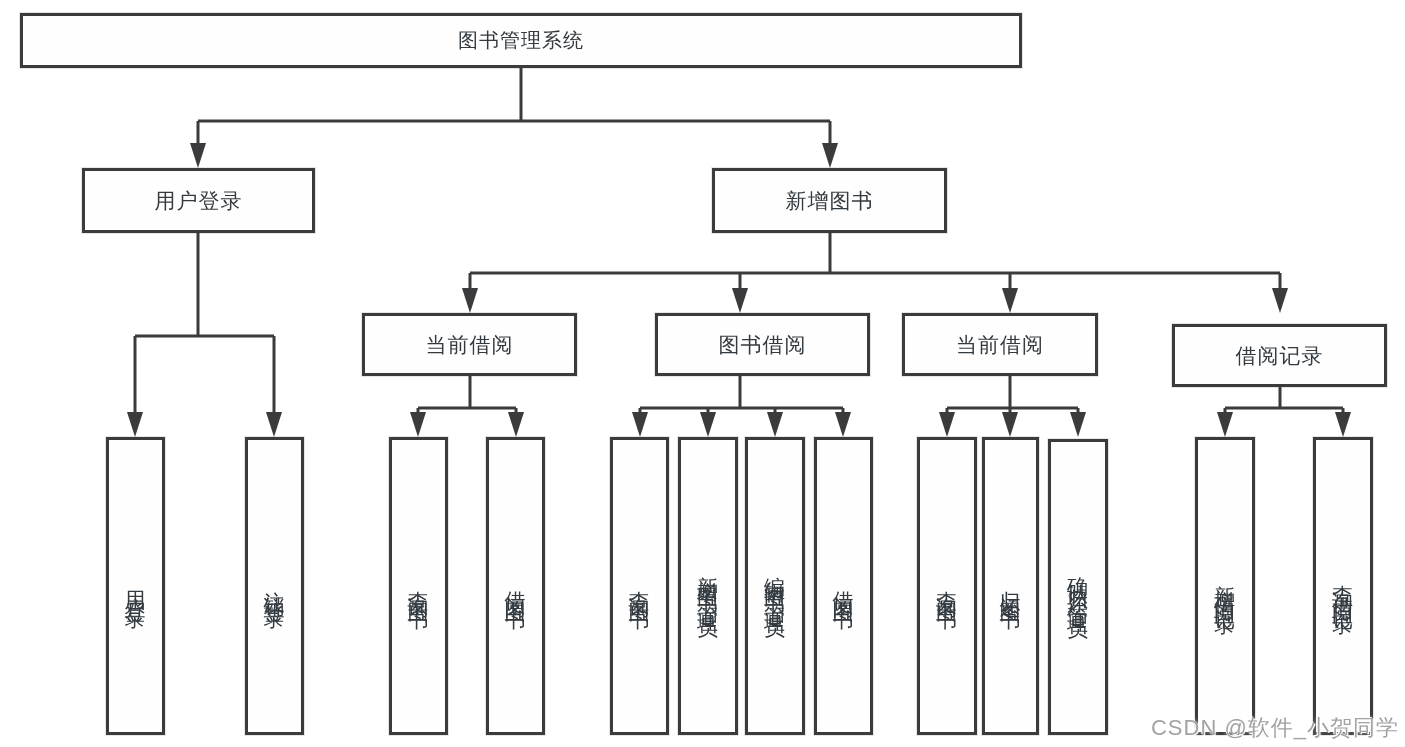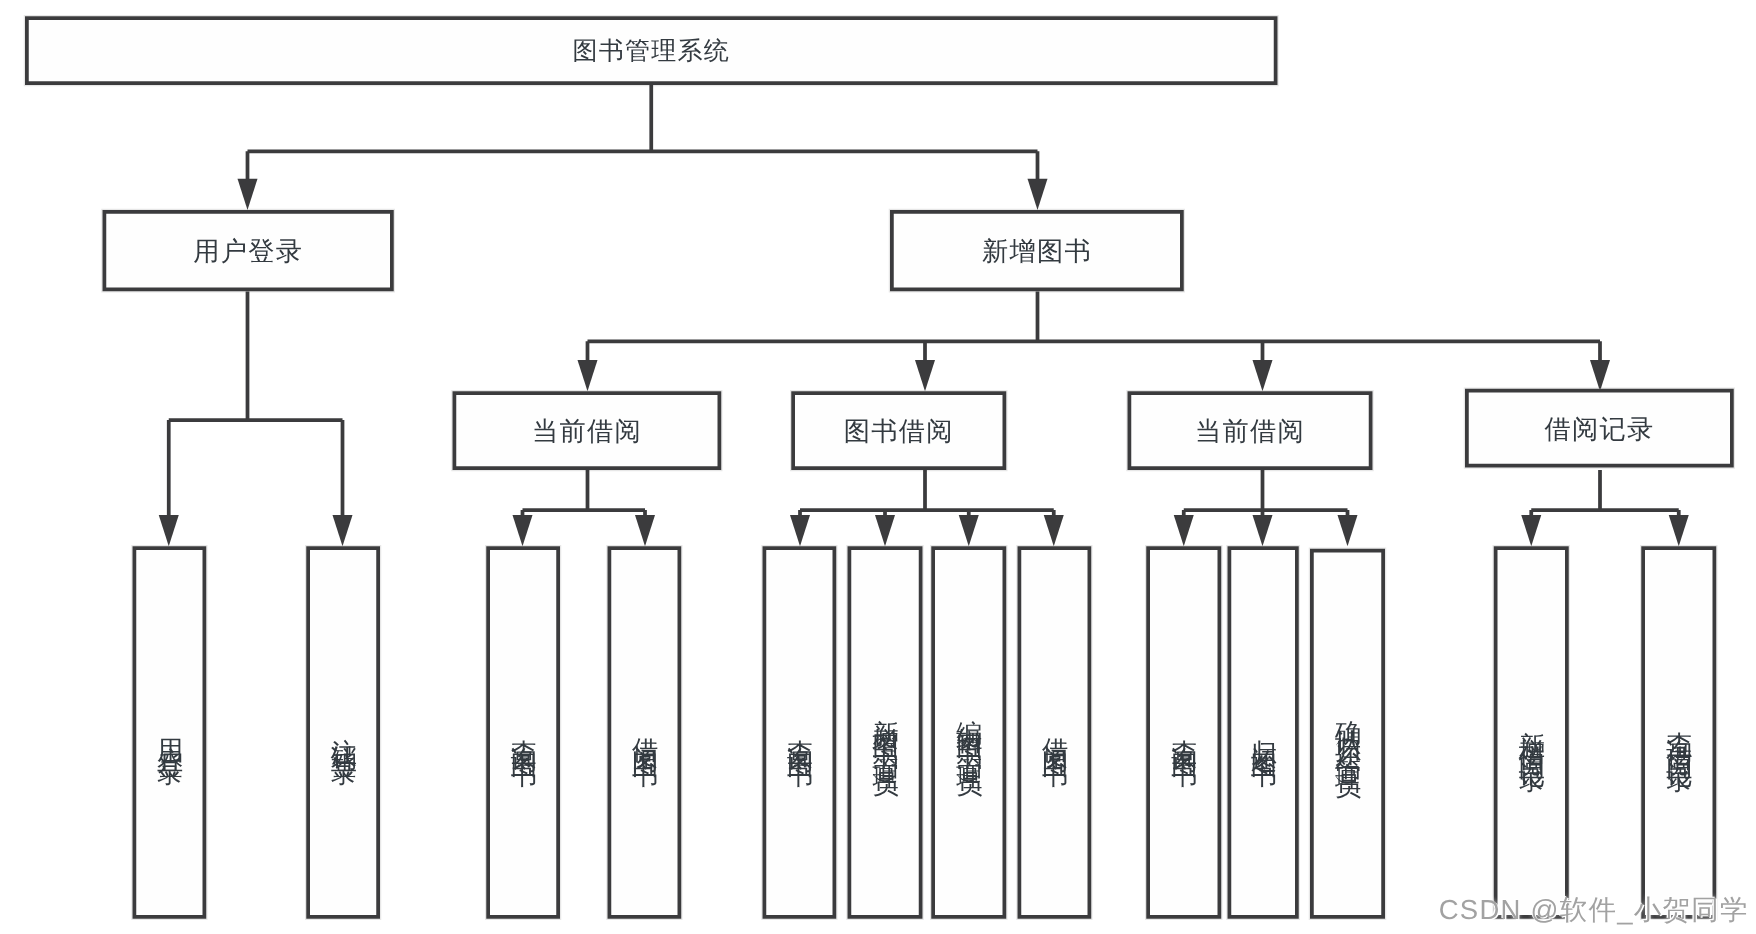--- a/index.html
+++ b/index.html
@@ -103,23 +103,23 @@
       <path d="M1343,408 L1343,423" stroke="#3b3b3d" stroke-width="3" fill="none"></path>
       <polygon points="1335,412 1351,412 1343,437" fill="#3b3b3d"></polygon>
     </svg>
 
   <div class="node hnode root" style="left:20px;top:13px;width:1002px;height:55px;">图书管理系统</div>
 
   <div class="node hnode" style="left:82px;top:168px;width:233px;height:65px;">用户登录</div>
   <div class="node hnode" style="left:712px;top:168px;width:235px;height:65px;">新增图书</div>
 
   <div class="node hnode" style="left:362px;top:313px;width:215px;height:63px;">当前借阅</div>
-  <div class="node hnode" style="left:633px;top:313px;width:172px;height:63px;">图书借阅</div>
+  <div class="node hnode" style="left:655px;top:313px;width:215px;height:63px;">图书借阅</div>
   <div class="node hnode" style="left:902px;top:313px;width:196px;height:63px;">当前借阅</div>
-  <div class="node hnode" style="left:1172px;top:311px;width:215px;height:63px;">借阅记录</div>
+  <div class="node hnode" style="left:1172px;top:324px;width:215px;height:63px;">借阅记录</div>
 
   <div class="node vnode" style="left:106px;top:437px;width:59px;height:298px;">
     <span>用户登录</span>
     </div>
   <div class="node vnode" style="left:245px;top:437px;width:59px;height:298px;">
     <span>注销登录</span>
     </div>
 
   <div class="node vnode" style="left:389px;top:437px;width:59px;height:298px;">
     <span>查询图书</span>

